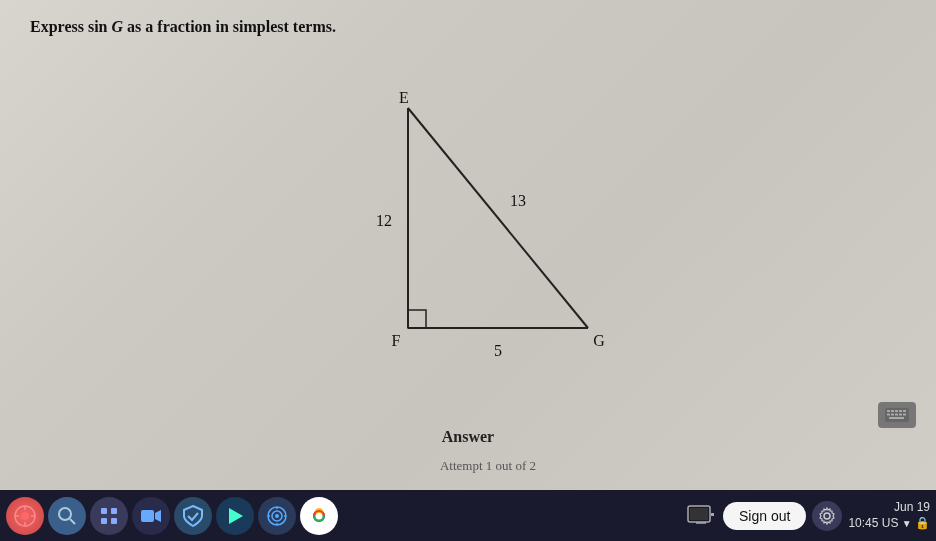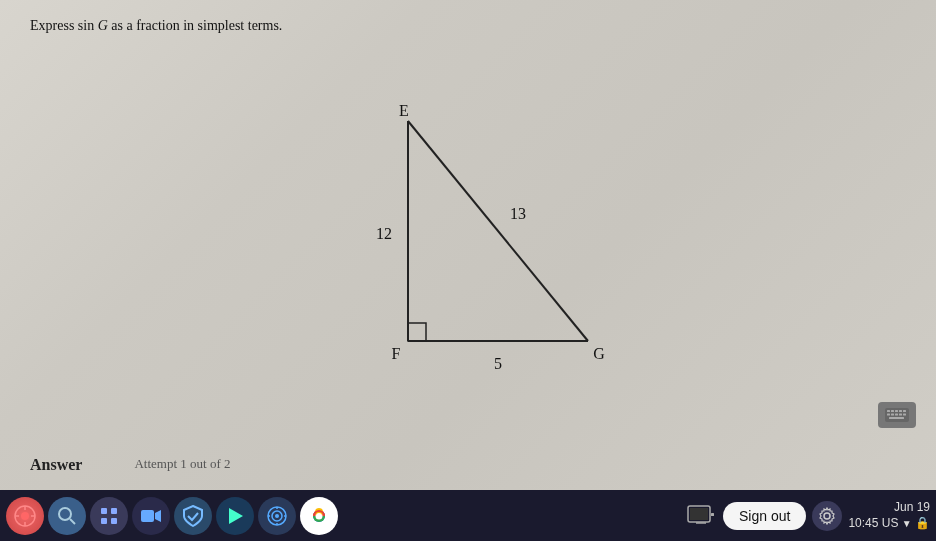--- a/index.html
+++ b/index.html
@@ -18,22 +18,22 @@
       width: 936px;
       height: 490px;
       background: linear-gradient(135deg, #d8d5ce 0%, #ccc9c2 30%, #c8c5be 60%, #d0cdc6 100%);
       position: relative;
       display: flex;
       flex-direction: column;
       padding: 18px 30px 10px 30px;
     }
 
     .question-text {
-      font-size: 14px;
-      font-weight: normal;
+      font-size: 16px;
+      font-weight: bold;
       color: #111;
       margin-bottom: 20px;
       font-family: 'Times New Roman', serif;
     }
 
     .question-text em {
       font-style: italic;
     }
 
     
@@ -41,24 +41,26 @@
       display: flex;
       justify-content: center;
       align-items: center;
       flex: 1;
       margin-top: -10px;
     }
 
     
     .answer-area {
       display: flex;
+      align-items: center;
       gap: 12px;
       padding: 8px 0 6px 0;
       font-size: 15px;
       color: #222;
+      flex-direction: column;
     }
 
     .answer-label {
       font-weight: bold;
       font-size: 16px;
     }
 
     .attempt-text {
       font-size: 13px;
       color: #555;

